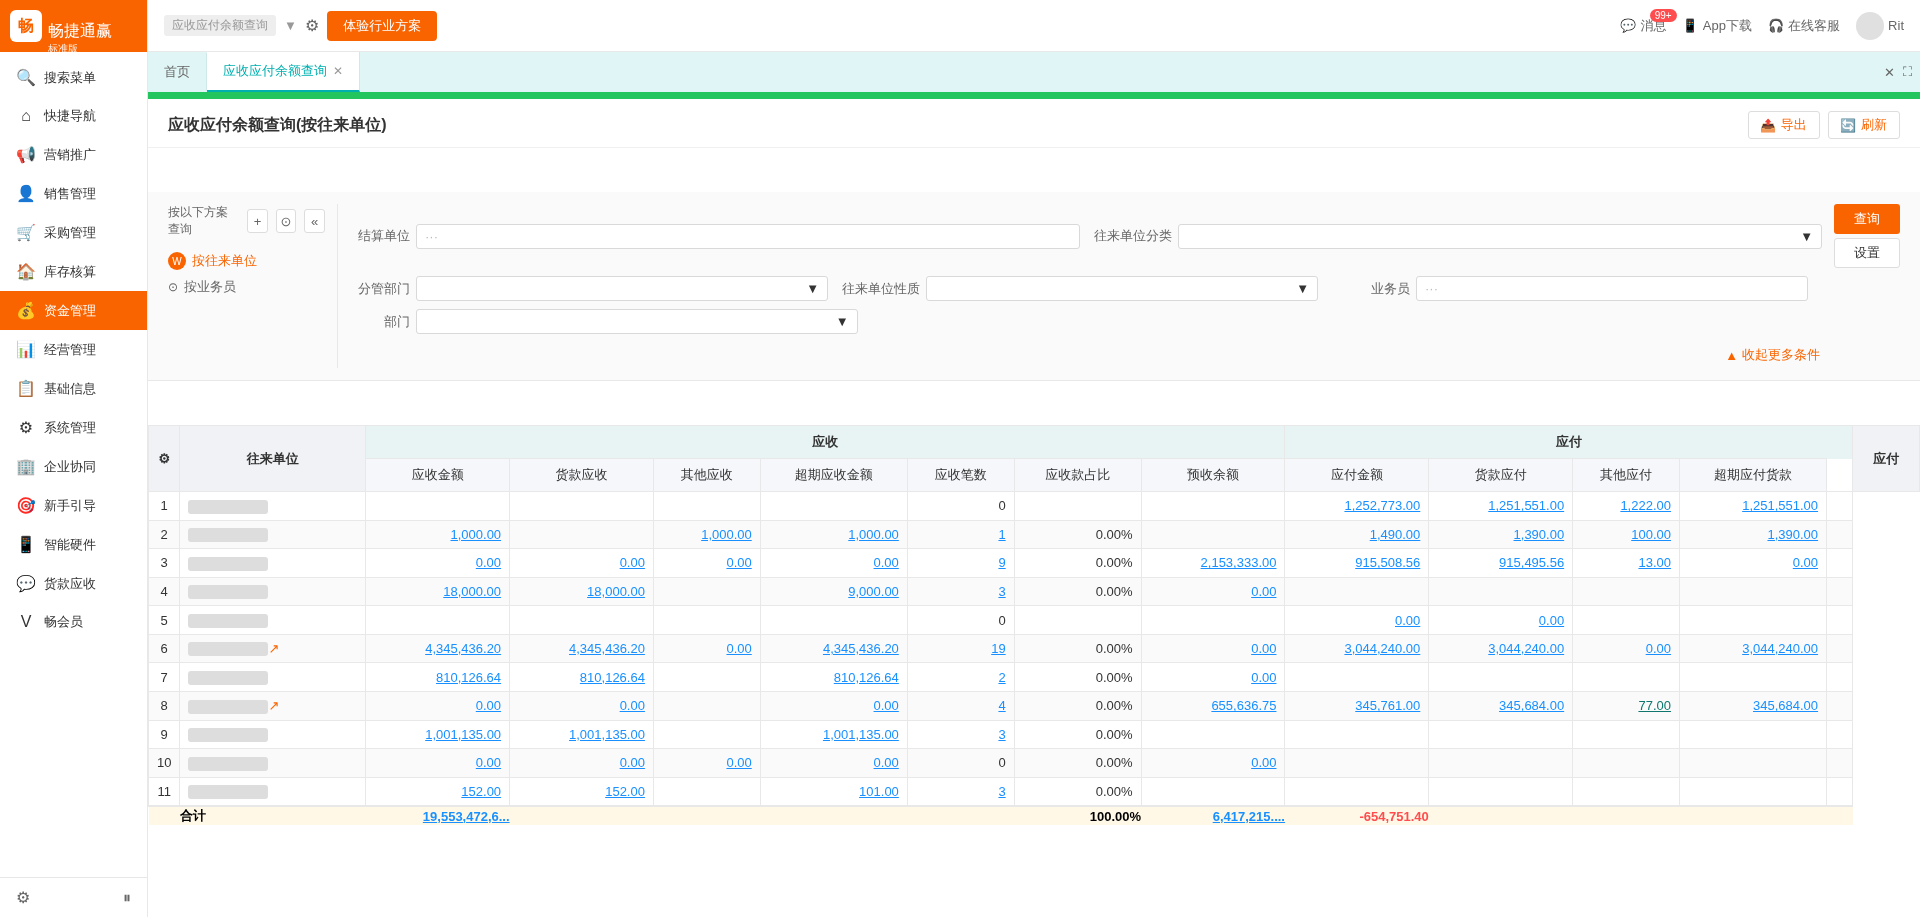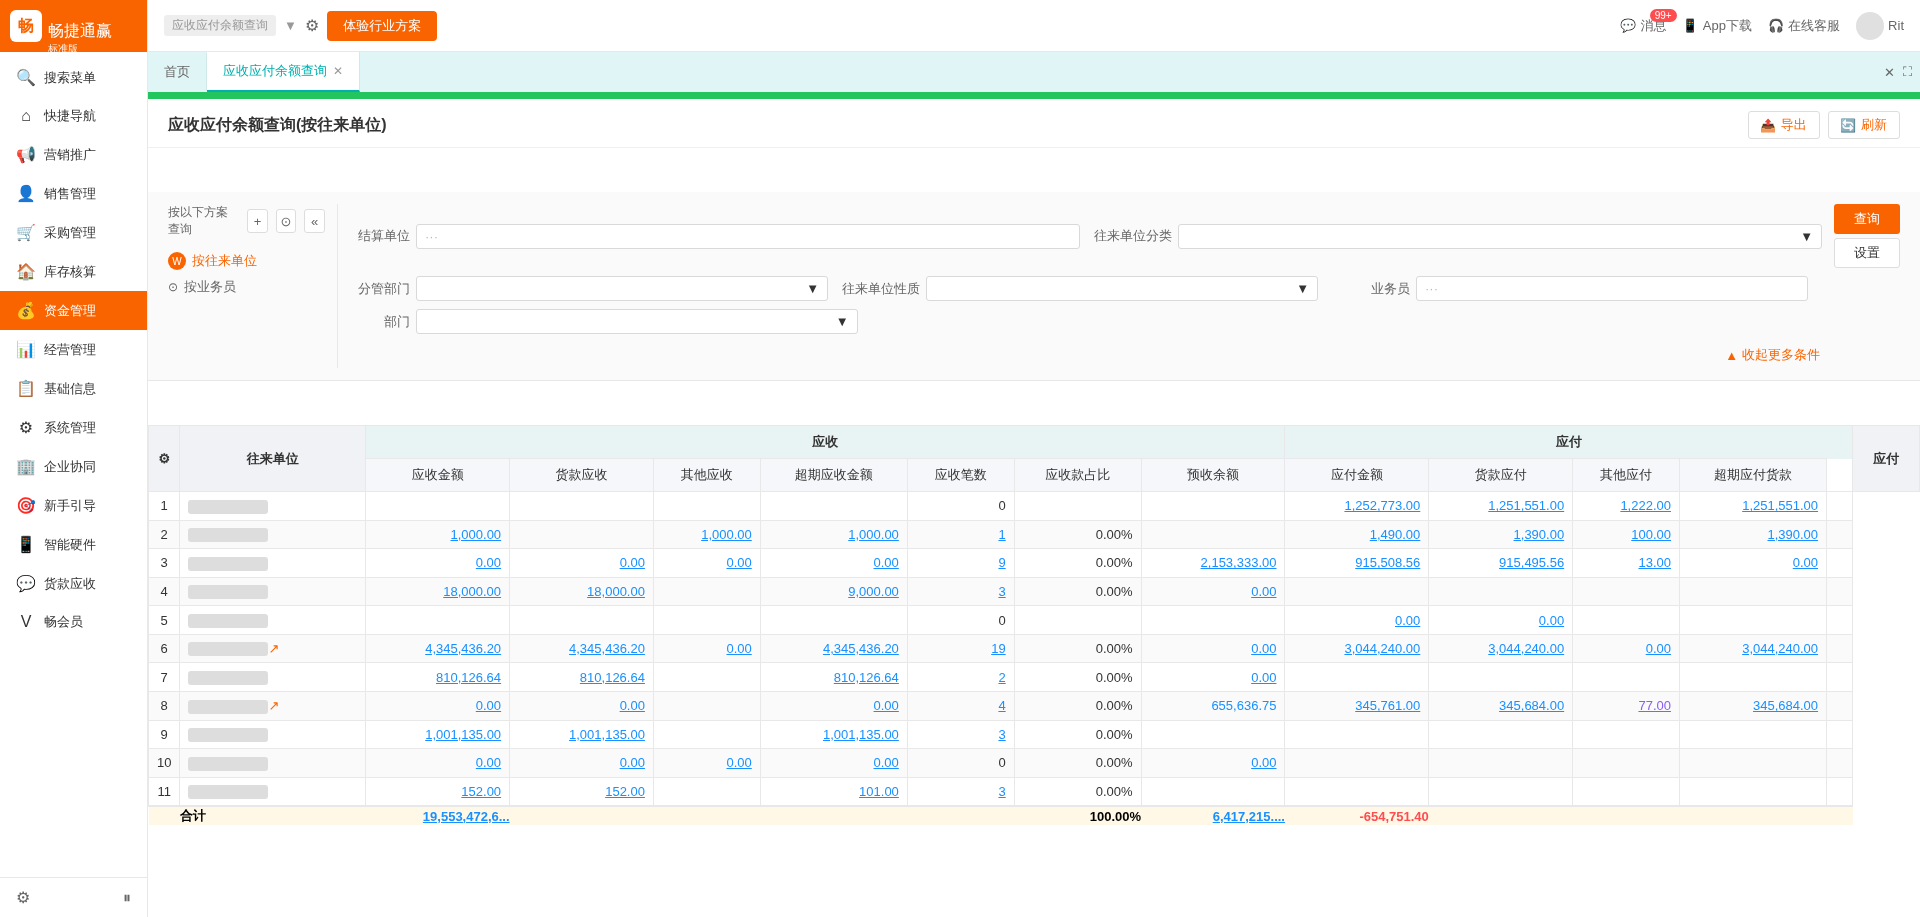--- a/index.html
+++ b/index.html
@@ -436,24 +436,24 @@
             </tr>
             <tr>
               <td style="text-align: center;">8</td>
               <td style="text-align: left;"><span style="display: inline-block; width: 80px; height: 14px; background: rgb(221, 221, 221); border-radius: 3px; vertical-align: middle;"></span><span style="color: rgb(250, 100, 0);">↗</span></td>
               <td style="text-align: right; color: rgb(24, 144, 255); text-decoration: underline; cursor: pointer;">0.00</td>
               <td style="text-align: right; color: rgb(24, 144, 255); text-decoration: underline; cursor: pointer;">0.00</td>
               <td></td>
               <td style="text-align: right; color: rgb(24, 144, 255); text-decoration: underline; cursor: pointer;">0.00</td>
               <td style="text-align: right; color: rgb(24, 144, 255); text-decoration: underline; cursor: pointer;">4</td>
               <td style="text-align: right;">0.00%</td>
-              <td style="text-align: right; color: rgb(24, 144, 255); cursor: pointer;">655,636.75</td>
+              <td style="text-align: right; color: rgb(24, 144, 255); text-decoration: underline; cursor: pointer;">655,636.75</td>
               <td style="text-align: right; color: rgb(24, 144, 255); text-decoration: underline; cursor: pointer;">345,761.00</td>
               <td style="text-align: right; color: rgb(24, 144, 255); text-decoration: underline; cursor: pointer;">345,684.00</td>
-              <td style="text-align: right; color: #8b5cf6; text-decoration: underline; cursor: pointer;">77.00</td>
+              <td style="text-align: right; color: #0f766e; text-decoration: underline; cursor: pointer;">77.00</td>
               <td style="text-align: right; color: rgb(24, 144, 255); text-decoration: underline; cursor: pointer;">345,684.00</td>
               <td></td>
             </tr>
             <tr>
               <td style="text-align: center;">9</td>
               <td style="text-align: left;"><span style="display: inline-block; width: 80px; height: 14px; background: rgb(221, 221, 221); border-radius: 3px; vertical-align: middle;"></span></td>
               <td style="text-align: right; color: rgb(24, 144, 255); text-decoration: underline; cursor: pointer;">1,001,135.00</td>
               <td style="text-align: right; color: rgb(24, 144, 255); text-decoration: underline; cursor: pointer;">1,001,135.00</td>
               <td></td>
               <td style="text-align: right; color: rgb(24, 144, 255); text-decoration: underline; cursor: pointer;">1,001,135.00</td>

